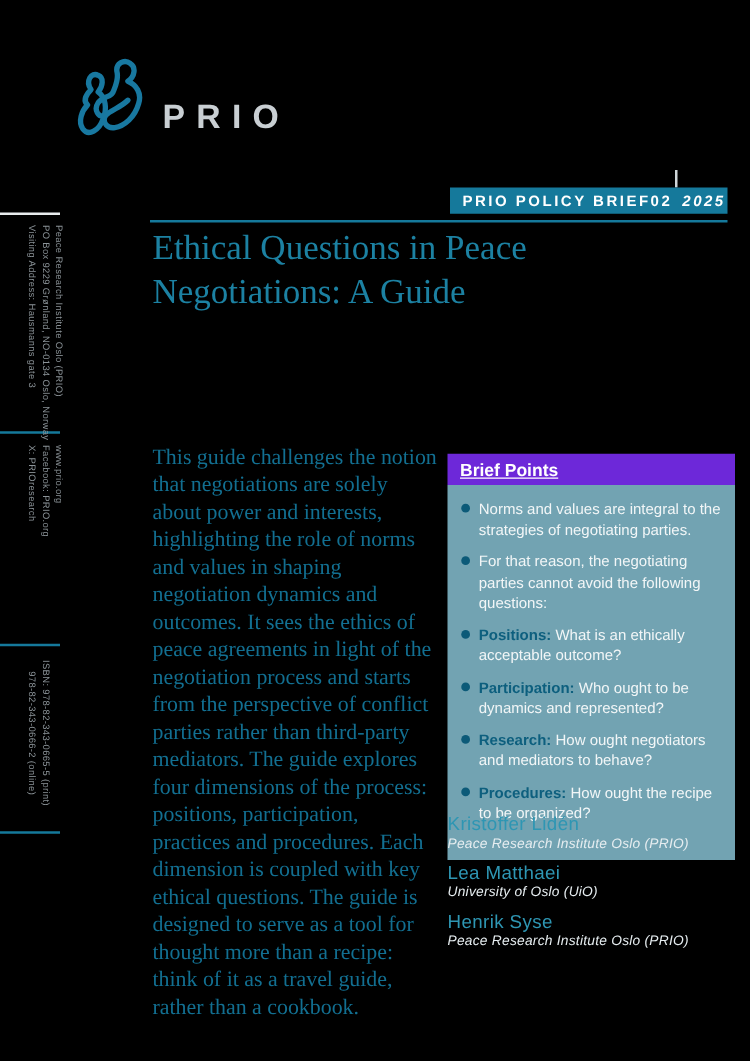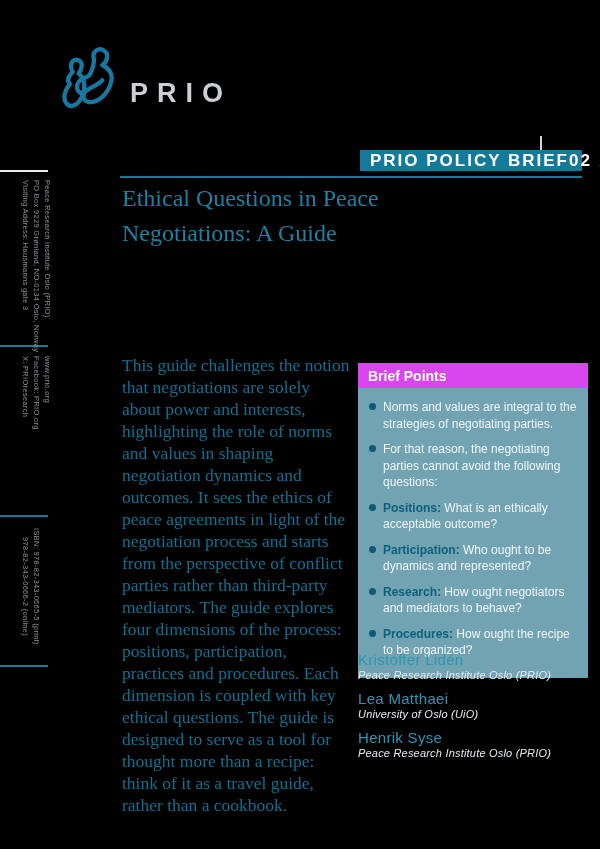--- a/index.html
+++ b/index.html
@@ -22,37 +22,37 @@
 
   
   .mast-tick{
     position:absolute;left:540px;top:136px;width:2px;height:14px;
     background:#cfd6d9;
   }
   .mast-bar{
     position:absolute;left:360px;top:150px;width:222px;height:21px;
     background:#15799b;color:#fff;
     display:flex;align-items:center;
-    font-size:17px;font-weight:bold;letter-spacing:2px;
+    font-size:12px;font-weight:bold;letter-spacing:2px;
     white-space:nowrap;
     text-align:right;
   }
   .mast-label{margin-left:10px;}
   .mast-spacer{flex:1;}
   .mast-divider{width:1px;height:21px;background:rgba(255,255,255,.8);margin:0 4px;}
   .mast-year{margin-right:5px;font-style:italic;}
   .rule-under-bar{
     position:absolute;left:120px;top:176px;width:462px;height:2px;background:#15799b;
   }
 
   
   .page-title{
     position:absolute;left:122px;top:181px;width:460px;
     font-family:"Liberation Serif",serif;
-    font-size:24px;line-height:35px;color:#1c81a2;
+    font-size:28px;line-height:35px;color:#1c81a2;
   }
 
   
   .side-rule{position:absolute;left:0;width:48px;height:2px;}
   .side-rule.white{top:170px;background:#e8ecee;}
   .side-rule.t1{top:345px;background:#15799b;}
   .side-rule.t2{top:515px;background:#15799b;}
   .side-rule.t3{top:665px;background:#15799b;}
   .side-block{
     position:absolute;left:20px;
@@ -68,27 +68,28 @@
   
   .lead{
     position:absolute;left:122px;top:354px;width:228px;
     font-family:"Liberation Serif",serif;
     font-size:17.5px;line-height:22px;color:#126f91;
   }
 
   
   .panel{position:absolute;left:358px;top:363px;width:230px;}
   .panel-head{
-    background:#d946ef;color:#fff;
+    background:#6d28d9;color:#fff;
     font-size:14px;font-weight:bold;
     padding:5px 10px 4px 10px;
+    text-decoration:underline;
   }
   .panel-body{
     background:#72a3b2;
-    padding:11px 9px 19px 10px;
+    padding:11px 9px 29px 10px;
   }
   .bp-item{display:flex;margin-bottom:9px;}
   .bp-item:last-child{margin-bottom:0;}
   .bp-bullet{
     flex:0 0 auto;width:7px;height:7px;border-radius:50%;
     background:#0c5a78;margin:4px 7px 0 1px;
   }
   .bp-text{
     font-size:12px;line-height:16.5px;color:#f2f6f7;
   }

